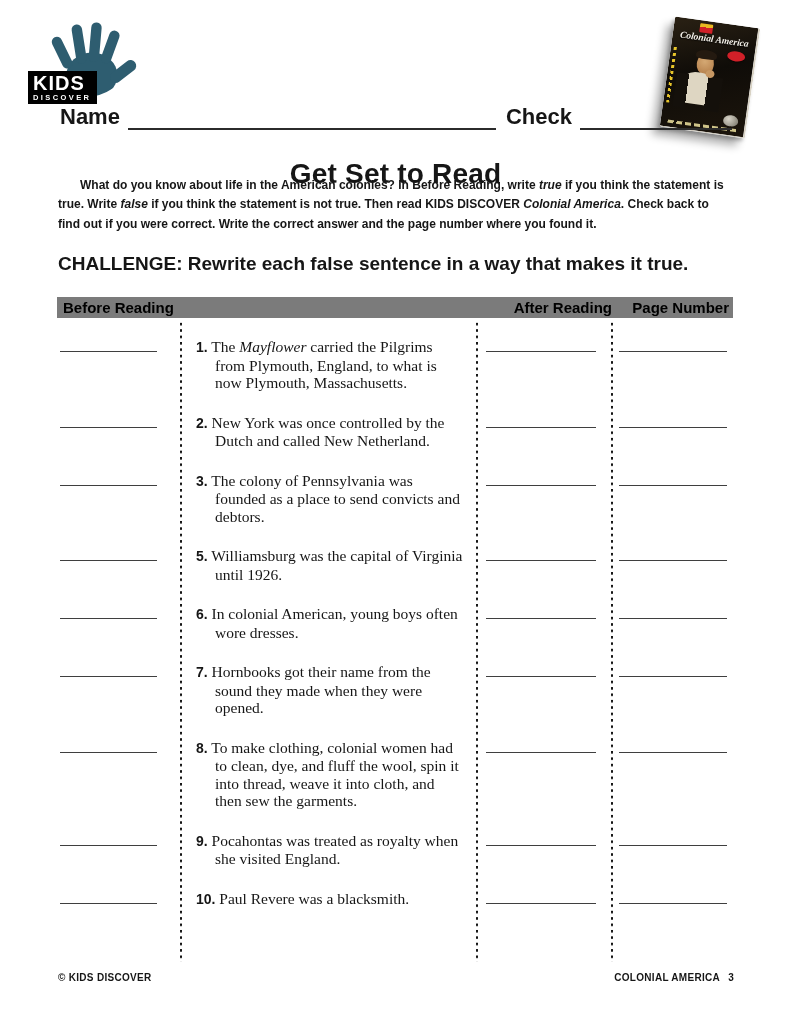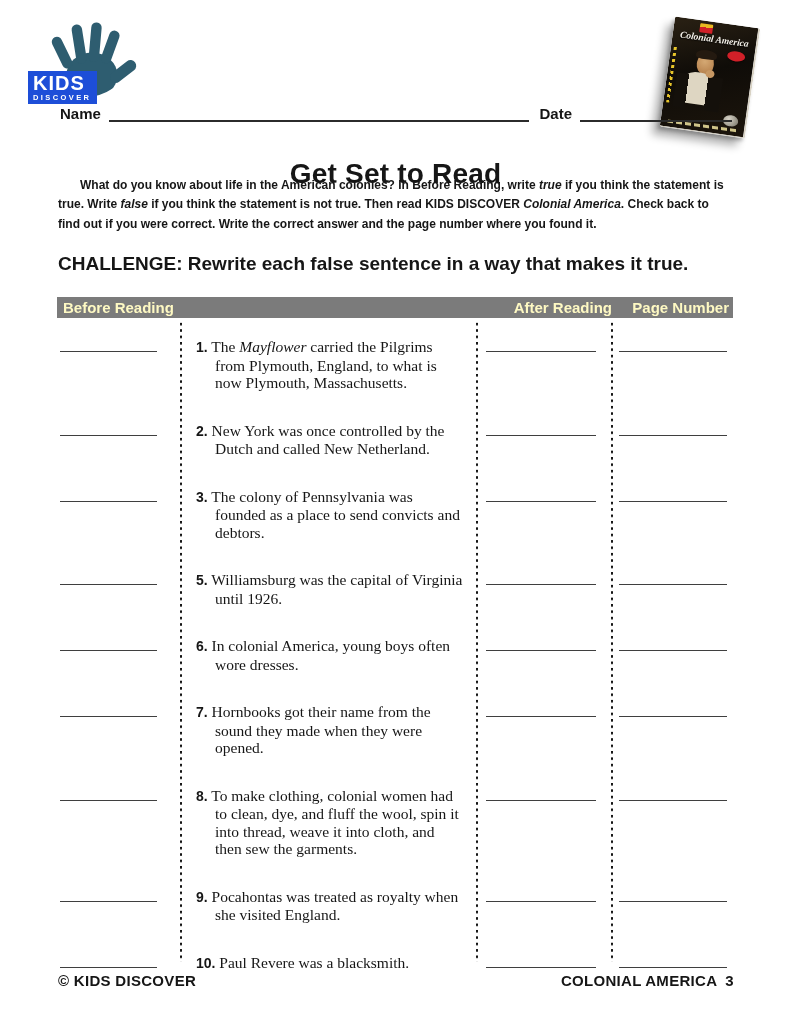--- a/index.html
+++ b/index.html
@@ -2,21 +2,21 @@
 <html><head>
 <meta charset="utf-8">
 <style>
   html,body{margin:0;padding:0;background:#ffffff;}
   .page{position:relative;width:791px;height:1024px;background:#ffffff;overflow:hidden;
         font-family:"Liberation Sans",sans-serif;color:#161616;}
 
   
   .logo{position:absolute;left:28px;top:20px;width:118px;height:88px;}
   .logo svg{position:absolute;left:10px;top:0;}
-  .brandbox{position:absolute;left:0;bottom:4px;background:#1d4ed8;color:#fff;
+  .brandbox{position:absolute;left:0;bottom:4px;background:#000000;color:#fff;
             padding:2px 6px 3px 5px;text-align:left;line-height:1;}
   .brand-kids{display:block;font-size:20px;font-weight:bold;letter-spacing:1px;}
   .brand-discover{display:block;font-size:7.5px;font-weight:bold;letter-spacing:2.4px;margin-top:1px;text-align:right;}
 
   
   .magazine{position:absolute;right:38px;top:22px;width:84px;height:110px;
             transform:rotate(8deg);background:linear-gradient(160deg,#2a2114 0%,#0f0c08 45%,#1c150c 100%);
             border-radius:2px;border-right:2px solid #d8d2c4;border-bottom:1px solid #c9c3b5;
             box-shadow:-7px 9px 9px rgba(0,0,0,.30), -2px 3px 4px rgba(0,0,0,.25);}
   .cv-brand{position:absolute;top:3px;left:26px;width:13px;height:9px;border-radius:1px;
@@ -38,61 +38,61 @@
   .cv-vest{position:absolute;top:55px;left:10px;width:46px;height:34px;
            background:linear-gradient(90deg,#14100b 0 26%,transparent 26% 68%,#14100b 68% 100%);}
   .cv-teapot{position:absolute;bottom:9px;right:7px;width:15px;height:11px;
              border-radius:50% 50% 45% 45%;
              background:radial-gradient(circle at 35% 35%,#d8d4c8,#8e8a7e 75%);}
   .cv-bottomtext{position:absolute;bottom:4px;left:7px;right:7px;height:3px;
              background:repeating-linear-gradient(90deg,#cfc489 0 6px,transparent 6px 9px);}
 
   
   .name-date{position:absolute;left:60px;top:104px;width:672px;display:flex;align-items:flex-end;
-             font-size:15px;font-weight:bold;}
+             font-size:22px;font-weight:bold;}
   .rule{border-bottom:2px solid #2b2b2b;height:16px;}
   .rule.name{flex:1;margin:0 10px 0 8px;}
   .rule.date{width:152px;margin-left:8px;}
 
   
   .title{position:absolute;left:0;top:139px;width:100%;text-align:center;
          font-size:28px;font-weight:bold;letter-spacing:.2px;}
   .intro{position:absolute;left:58px;top:176px;width:676px;margin:0;
          font-size:12px;font-weight:bold;line-height:19.4px;text-indent:22px;}
   .challenge{position:absolute;left:58px;top:253px;width:676px;margin:0;
          font-size:19px;font-weight:bold;}
 
   
   .thead{position:absolute;left:57px;top:297px;width:676px;height:21px;background:#7b7b7b;
-         color:#fef9c3;font-size:15px;font-weight:bold;}
+         color:#000000;font-size:15px;font-weight:bold;}
   .thead span{position:absolute;top:1px;line-height:19px;}
   .th1{left:6px;}
   .th2{left:420px;width:135px;text-align:right;}
   .th3{left:551px;width:121px;text-align:right;padding-right:3px;}
 
   .tbody{position:absolute;left:57px;top:318px;width:676px;height:647px;}
   .dotline{position:absolute;top:3px;bottom:3px;width:4px;
            background-image:radial-gradient(circle at 2px 3px,#141414 1.15px,rgba(0,0,0,0) 1.5px);
            background-size:4px 6.4px;}
   .dl1{left:122px;} .dl2{left:418px;} .dl3{left:553px;}
 
-  .rows{position:absolute;left:0;top:20px;width:676px;display:flex;flex-direction:column;gap:30px;}
+  .rows{position:absolute;left:0;top:20px;width:676px;display:flex;flex-direction:column;gap:22px;}
   .row{display:grid;grid-template-columns:124px 296px 135px 121px;}
   .blank{height:13px;border-bottom:1.5px solid #3f3f3f;}
   .c1 .blank{width:97px;margin-left:3px;}
   .c3 .blank{width:110px;margin-left:9px;}
   .c4 .blank{width:108px;margin-left:7px;}
   .c2{padding-left:15px;padding-right:13px;}
   .stmt{margin:0;font-family:"Liberation Serif",serif;font-size:15.5px;line-height:17.5px;
         padding-left:19px;text-indent:-19px;}
   .stmt .num{font-family:"Liberation Sans",sans-serif;font-weight:bold;font-size:14px;}
 
   
   .footer{position:absolute;left:58px;top:972px;width:676px;display:flex;
-          justify-content:space-between;font-size:15px;font-weight:bold;letter-spacing:.3px;}
+          justify-content:space-between;font-size:10px;font-weight:bold;letter-spacing:.3px;}
   .footer .pageno{margin-left:8px;}
 </style>
 </head>
 <body>
 
 <div class="page">
 
   <div class="logo">
     <span>
       <svg width="104" height="86" viewBox="0 0 110 90">
@@ -122,21 +122,21 @@
     <div class="cv-shirt"></div>
     <div class="cv-vest"></div>
     <div class="cv-hand"></div>
     <div class="cv-teapot"></div>
     <div class="cv-bottomtext"></div>
   </div>
 
   <div class="name-date">
     <span>Name</span>
     <span class="rule name"></span>
-    <span>Date</span>
+    <span>Check</span>
     <span class="rule date"></span>
   </div>
 
   <h1 class="title">Get Set to Read</h1>
 
   <p class="intro"><span>What do you know about life in the American colonies? In Before Reading, write </span><i>true</i><span> if you think the statement is true. Write </span><i>false</i><span> if you think the statement is not true. Then read KIDS DISCOVER </span><i>Colonial America</i><span>. Check back to find out if you were correct. Write the correct answer and the page number where you found it.</span></p>
 
   <p class="challenge">CHALLENGE: Rewrite each false sentence in a way that makes it true.</p>
 
   <div class="thead">
@@ -209,21 +209,21 @@
     <div class="cell c4">
             <div class="blank"></div>
           </div>
   </div>
 
   <div class="row">
     <div class="cell c1">
             <div class="blank"></div>
           </div>
     <div class="cell c2">
-      <p class="stmt"><b class="num">6.</b> <span class="pre"></span><i class="it"></i><span class="post">In colonial America, young boys often wore dresses.</span></p>
+      <p class="stmt"><b class="num">6.</b> <span class="pre"></span><i class="it"></i><span class="post">In colonial American, young boys often wore dresses.</span></p>
     </div>
     <div class="cell c3">
             <div class="blank"></div>
           </div>
     <div class="cell c4">
             <div class="blank"></div>
           </div>
   </div>
 
   <div class="row">

